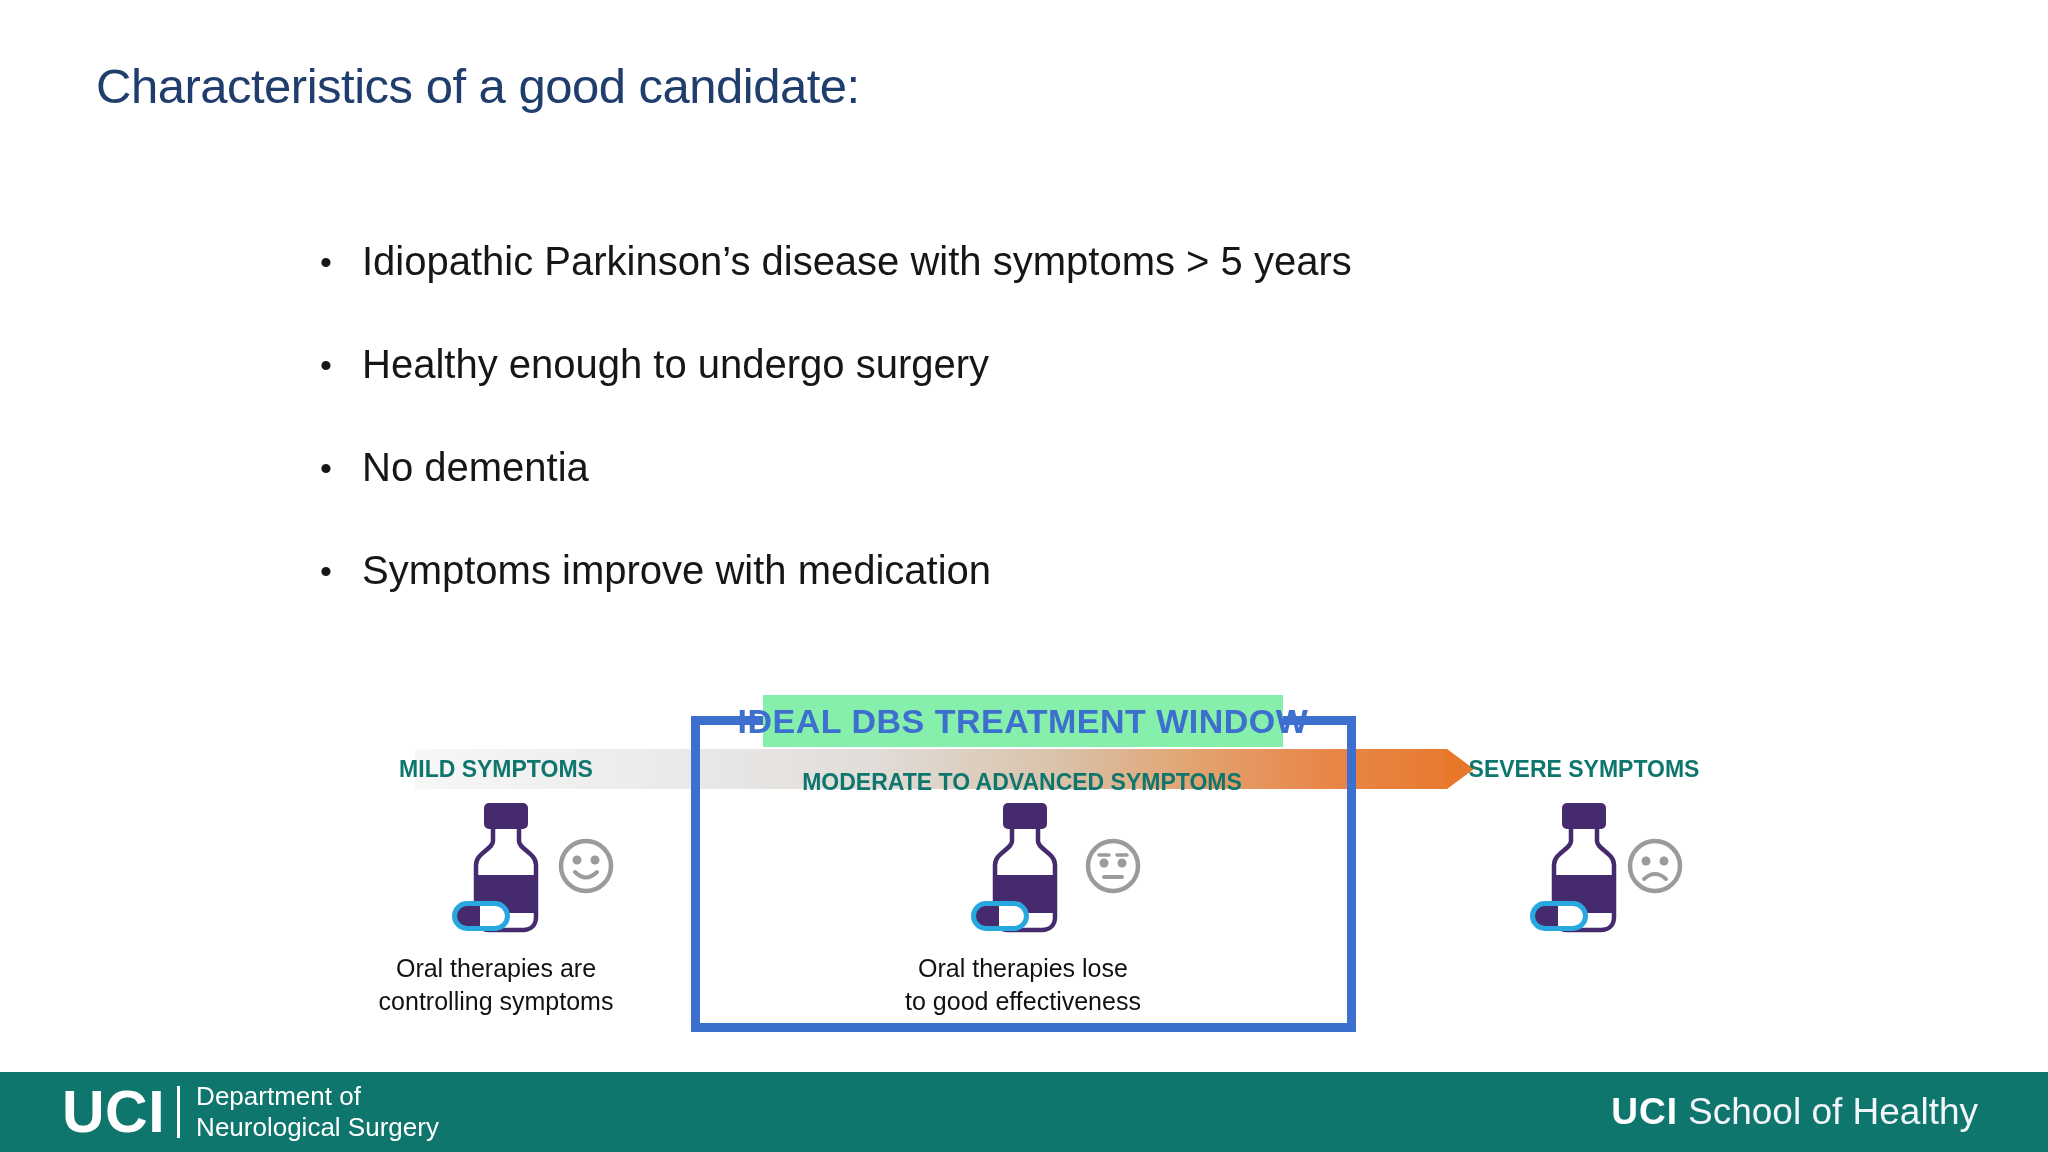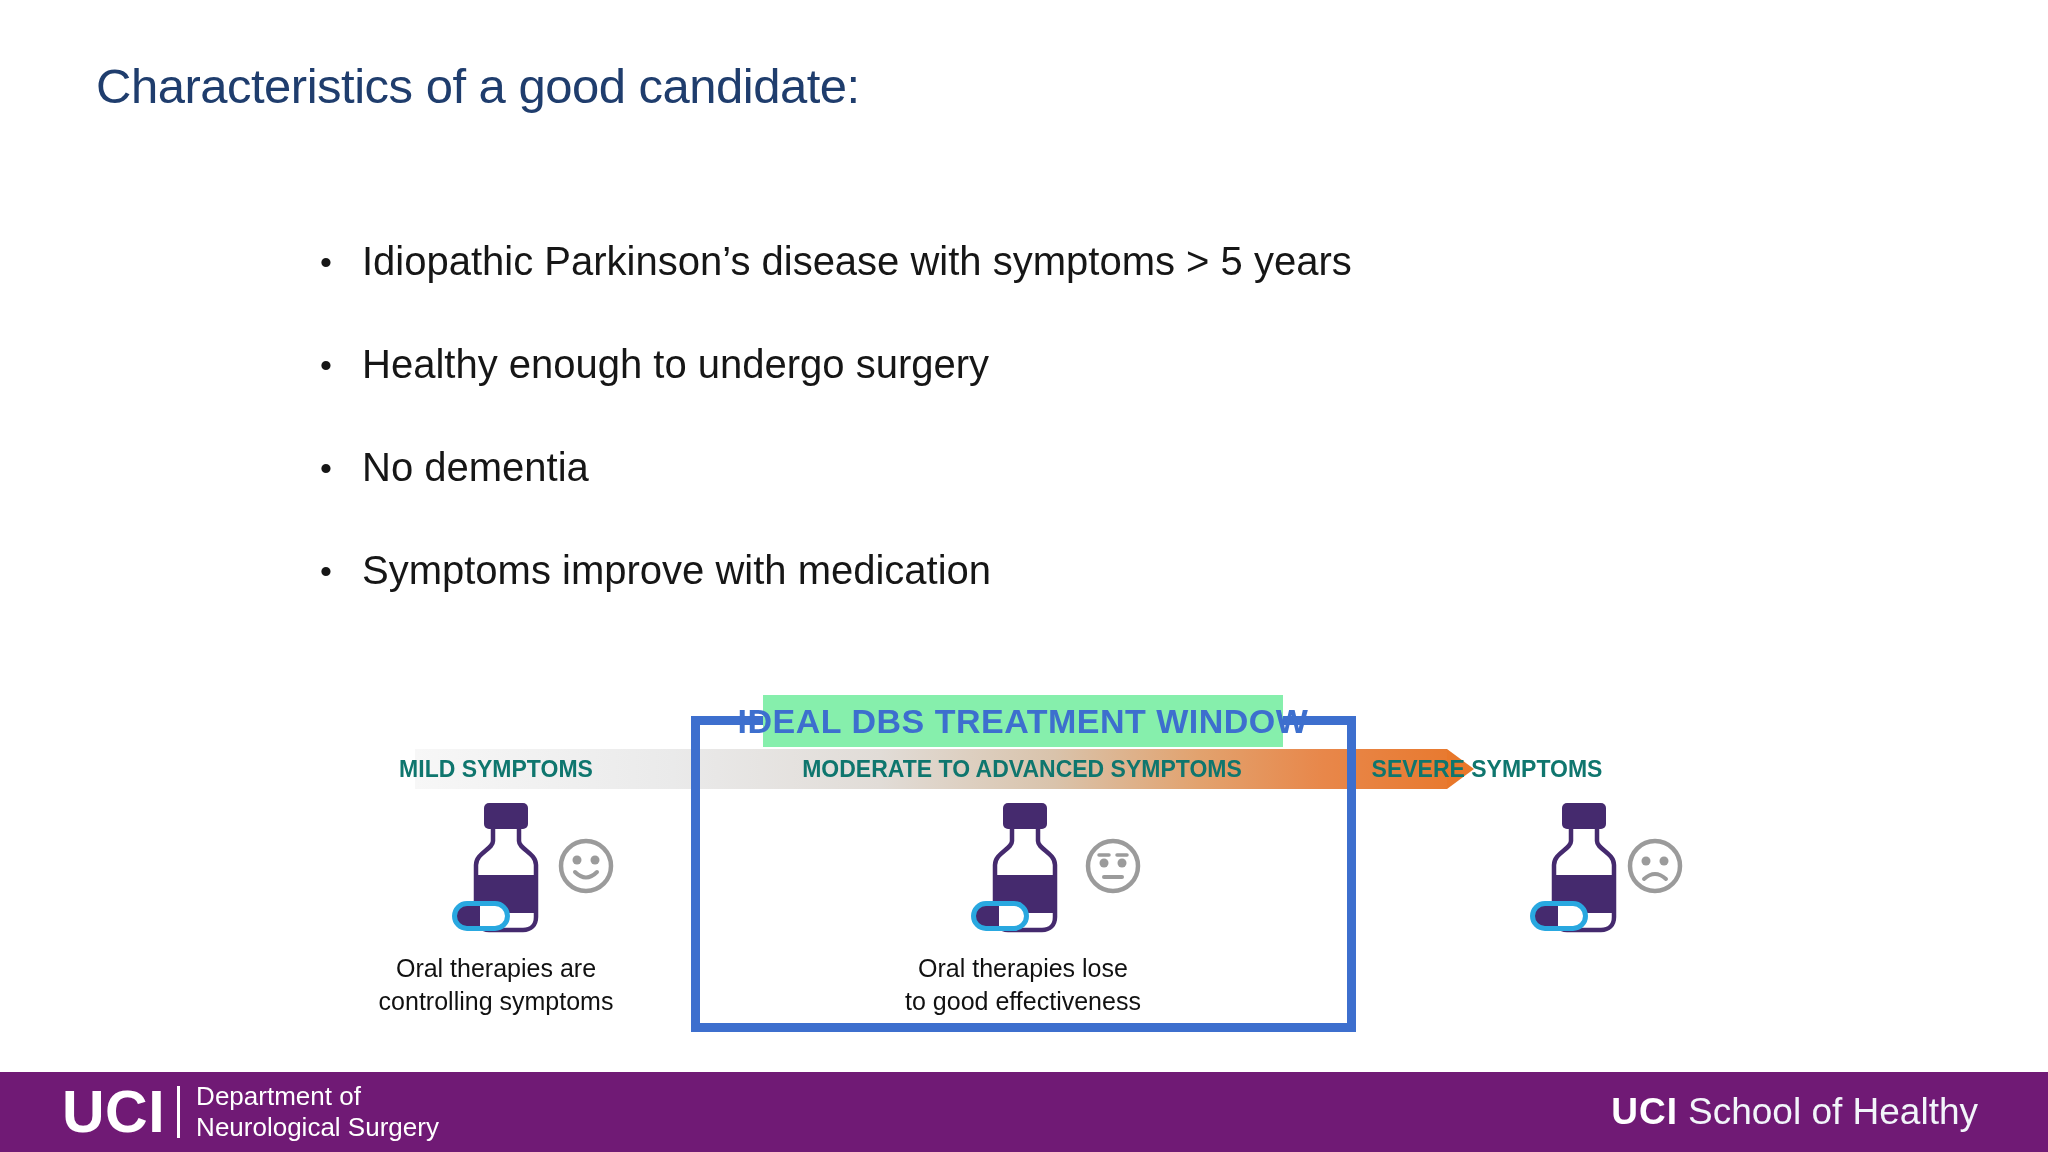--- a/index.html
+++ b/index.html
@@ -47,43 +47,43 @@
   .window-heading{
     position:absolute;left:763px;top:695px;width:520px;height:52px;z-index:3;
     background:#86efac;display:flex;align-items:center;justify-content:center;
     font-size:34px;font-weight:700;color:#3d6fce;letter-spacing:0.5px;white-space:nowrap;
   }
   .stage-label{
     position:absolute;top:756px;transform:translateX(-50%);z-index:4;
     font-size:23px;font-weight:700;color:#0f766e;white-space:nowrap;line-height:26px;
   }
   .stage-label.mild{left:496px;}
-  .stage-label.moderate{left:1022px;}
-  .stage-label.severe{left:1487px;}
+  .stage-label.moderate{left:1022px;margin-top:13px;}
+  .stage-label.severe{left:1584px;}
 
   .bottle{position:absolute;width:112px;height:136px;z-index:3;}
   .bottle.b-mild{left:450px;top:801px;}
   .bottle.b-moderate{left:969px;top:801px;}
   .bottle.b-severe{left:1528px;top:801px;}
 
   .face{position:absolute;width:60px;height:60px;z-index:3;}
   .face.f-mild{left:556px;top:836px;}
   .face.f-moderate{left:1083px;top:836px;}
   .face.f-severe{left:1625px;top:836px;}
 
   .caption{
     position:absolute;top:952px;width:320px;z-index:4;
     font-size:25px;line-height:33px;color:#111;text-align:center;
   }
   .caption.c-mild{left:336px;}
   .caption.c-moderate{left:863px;}
 
   
   .footer{
-    position:absolute;left:0;top:1072px;width:2048px;height:80px;background:#701a75;
+    position:absolute;left:0;top:1072px;width:2048px;height:80px;background:#0f766e;
   }
   .footer-left{
     position:absolute;left:62px;top:50%;transform:translateY(-50%);
     display:flex;align-items:center;
   }
   .uci-big{
     font-size:59px;font-weight:800;color:#ffffff;letter-spacing:0.5px;line-height:1;
   }
   .footer-divider{width:3px;height:52px;background:#ffffff;margin:0 16px 0 12px;}
   .dept{color:#ffffff;font-size:26px;line-height:31px;font-weight:400;}

